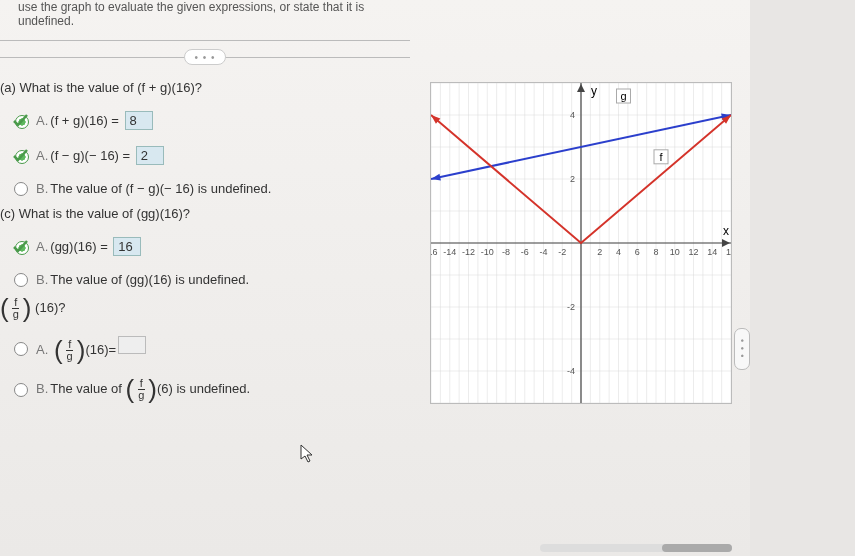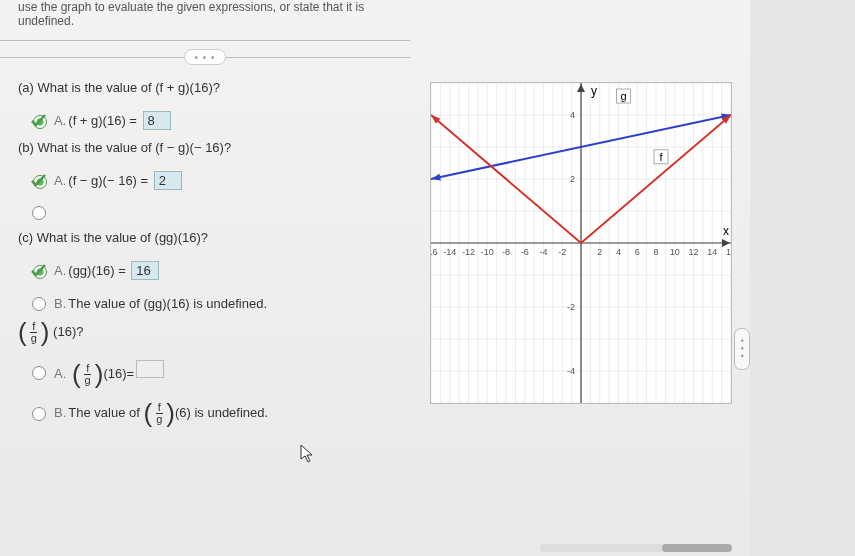--- a/index.html
+++ b/index.html
@@ -2,21 +2,21 @@
 <html><head>
 <meta charset="utf-8">
 <style>
 body{margin:0;font-family:Arial,Helvetica,sans-serif;font-size:13px;color:#333;background:#e8e6e4}
 .page{width:750px;height:556px;position:relative;overflow:hidden;background:linear-gradient(180deg,#f5f3f1 0%,#ebe9e7 100%)}
 .instr{padding:0 0 12px 18px;font-size:12px;color:#555;border-bottom:1px solid #bbb;margin:0 340px 0 0}
 .dots{border:1px solid #ccc;border-radius:10px;width:40px;height:14px;margin:8px auto 0;position:relative;left:-170px;display:flex;align-items:center;justify-content:center;background:#fff;z-index:2}
 .dots span{font-size:10px;color:#999;letter-spacing:1px}
 .hr2{border-bottom:1px solid #bbb;margin:-8px 340px 0 0}
 .content{display:flex;gap:8px}
-.left{flex:1;padding:12px 8px 12px 18px}
+.left{flex:1;padding:12px 8px 12px 0}
 .q{margin:10px 0 4px}
 .opt{margin:16px 0 6px 14px;display:flex;align-items:center;gap:8px}
 .radio{width:12px;height:12px;border:1px solid #888;border-radius:50%;background:#fff;flex-shrink:0}
 .radio.checked{border-color:#4a9a4a;background:radial-gradient(circle,#5db85d 40%,#fff 45%)}
 .check-wrap{position:relative;width:14px;height:14px;flex-shrink:0}
 .check-wrap .radio{position:absolute;top:1px;left:1px}
 .check-wrap svg{position:absolute;top:-2px;left:-2px}
 .lbl{color:#777;margin-right:2px}
 .box{display:inline-block;min-width:18px;padding:1px 4px;background:#d8e8f0;border:1px solid #9bb;margin:0 2px}
 .box.empty{width:16px;height:14px;background:#eee;border:1px solid #bbb}
@@ -50,32 +50,32 @@
       <div class="opt">
         <div class="check-wrap">
           <div class="radio checked"></div>
           <svg width="18" height="18">
               <path d="M2 9 L6 13 L15 3" stroke="#4a9a4a" stroke-width="2.5" fill="none"></path>
             </svg>
         </div>
         <span><span class="lbl">A.</span><span>(f + g)(16) = </span><span class="box">8</span></span>
       </div>
 
-      <div class="q">(b)  What is the value of (f − g)(− 16)?</div>
       <div class="opt">
         <div class="check-wrap">
           <div class="radio checked"></div>
           <svg width="18" height="18">
               <path d="M2 9 L6 13 L15 3" stroke="#4a9a4a" stroke-width="2.5" fill="none"></path>
             </svg>
         </div>
         <span><span class="lbl">A.</span><span>(f − g)(− 16) = </span><span class="box">2</span></span>
       </div>
       <div class="opt">
         <div class="radio"></div>
+        <span><span class="lbl">B.</span><span>The value of (f − g)(− 16) is undefined.</span></span>
       </div>
 
       <div class="q">(c)  What is the value of (gg)(16)?</div>
       <div class="opt">
         <div class="check-wrap">
           <div class="radio checked"></div>
           <svg width="18" height="18">
               <path d="M2 9 L6 13 L15 3" stroke="#4a9a4a" stroke-width="2.5" fill="none"></path>
             </svg>
         </div>

